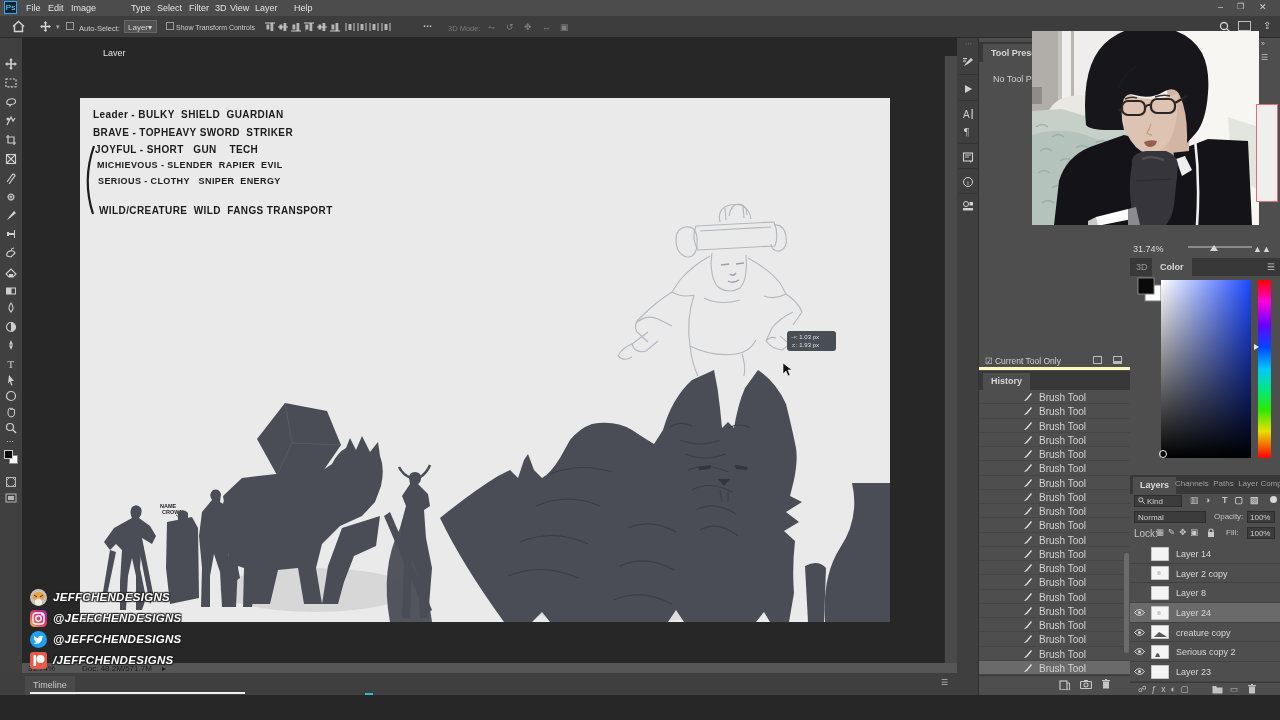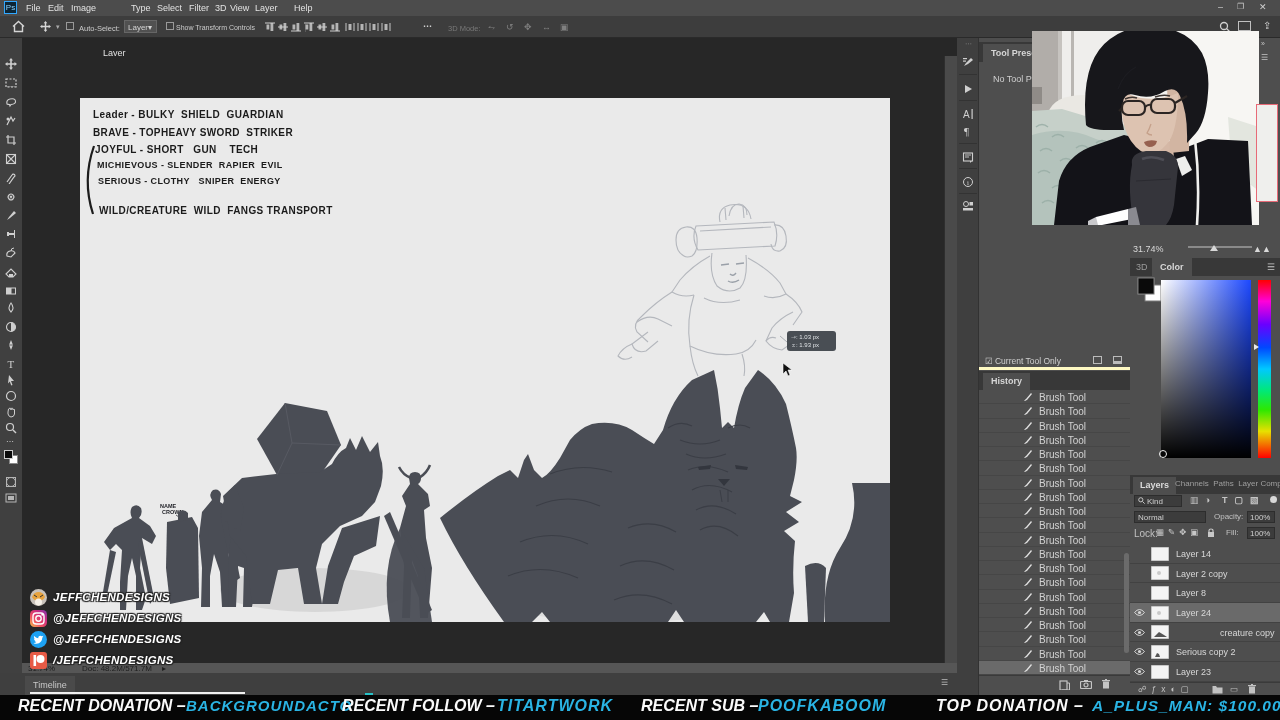--- a/index.html
+++ b/index.html
@@ -700,21 +700,21 @@
         <div class="lrow">
           <svg style="position:absolute;left:4px;top:6px;" width="11" height="7" viewBox="0 0 11 7">
             <path d="M0.5,3.5 Q3,0.5 5.5,0.5 Q8,0.5 10.5,3.5 Q8,6.5 5.5,6.5 Q3,6.5 0.5,3.5 Z" fill="none" stroke="#d6d6d6" stroke-width="1"></path>
             <circle cx="5.5" cy="3.5" r="1.6" fill="#d6d6d6"></circle>
           </svg>
           <svg style="position:absolute;left:21px;top:2.5px;" width="18" height="14" viewBox="0 0 18 14">
             <rect width="18" height="14" fill="#f4f4f4"></rect>
             <rect x="0" y="0" width="18" height="14" fill="none" stroke="#9a9a9a" stroke-width="1"></rect>
             <path d="M3,12 L8,7 L13,10 L16,12 Z" fill="#555"></path>
           </svg>
-          <span style="position:absolute;left:46px;top:5px;margin-left:44px;">creature copy</span>
+          <span style="position:absolute;left:46px;top:5px;">creature copy</span>
         </div>
         <div class="lrow">
           <svg style="position:absolute;left:4px;top:6px;" width="11" height="7" viewBox="0 0 11 7">
             <path d="M0.5,3.5 Q3,0.5 5.5,0.5 Q8,0.5 10.5,3.5 Q8,6.5 5.5,6.5 Q3,6.5 0.5,3.5 Z" fill="none" stroke="#d6d6d6" stroke-width="1"></path>
             <circle cx="5.5" cy="3.5" r="1.6" fill="#d6d6d6"></circle>
           </svg>
           <svg style="position:absolute;left:21px;top:2.5px;" width="18" height="14" viewBox="0 0 18 14">
             <rect width="18" height="14" fill="#f4f4f4"></rect>
             <rect x="0" y="0" width="18" height="14" fill="none" stroke="#9a9a9a" stroke-width="1"></rect>
             <path d="M4,12 L6,8 L8,9 L9,12 Z" fill="#555"></path>
@@ -844,23 +844,13 @@
   </div>
   <div class="social" style="top:652px;">
     <svg width="17" height="17" viewBox="0 0 17 17">
         <rect x="0" y="0" width="17" height="17" rx="3" fill="#e85b46"></rect>
         <rect x="3.5" y="3" width="2.6" height="11" fill="#fff"></rect>
         <circle cx="10.5" cy="7" r="4" fill="#fff"></circle>
       </svg>
     <span class="stext">/JEFFCHENDESIGNS</span>
   </div>
 
-  <div class="abs" id="ticker">
-    <span class="tk" style="left:18px;">RECENT DONATION –</span>
-    <span class="tk c" style="left:186px; font-size:15px;">BACKGROUNDACTO</span>
-    <span class="tk" style="left:342px;">RECENT FOLLOW –</span>
-    <span class="tk c" style="left:497px;">TITARTWORK</span>
-    <span class="tk" style="left:641px;">RECENT SUB –</span>
-    <span class="tk c" style="left:758px;">POOFKABOOM</span>
-    <span class="tk" style="left:936px; letter-spacing:1px;">TOP DONATION –</span>
-    <span class="tk c" style="left:1092px; font-size:15.5px; letter-spacing:1px;">A_PLUS_MAN: $100.00</span>
-  </div>
 </div>
 
 </body></html>

